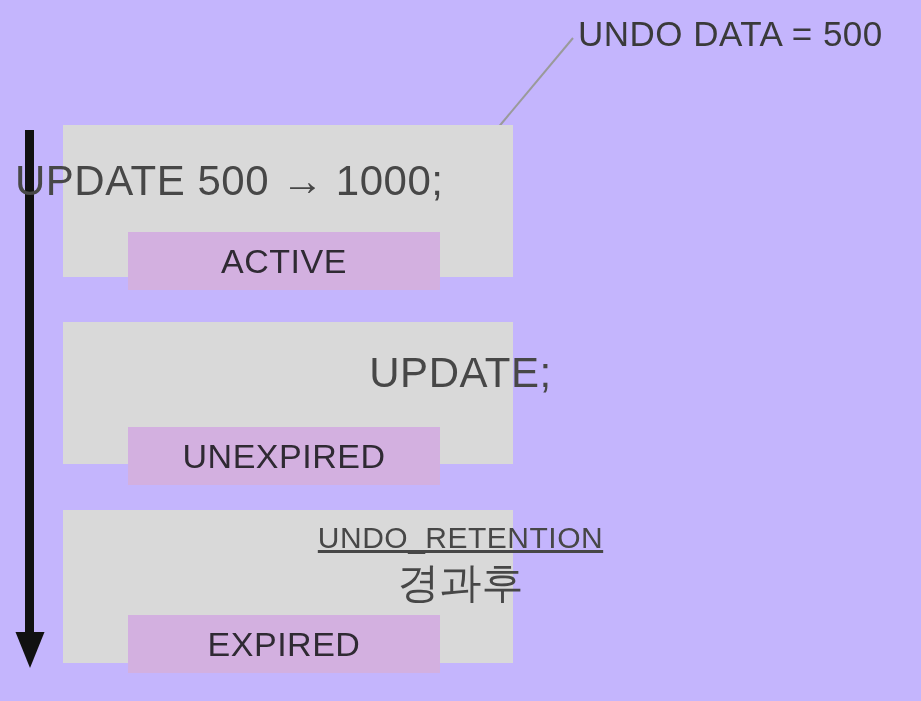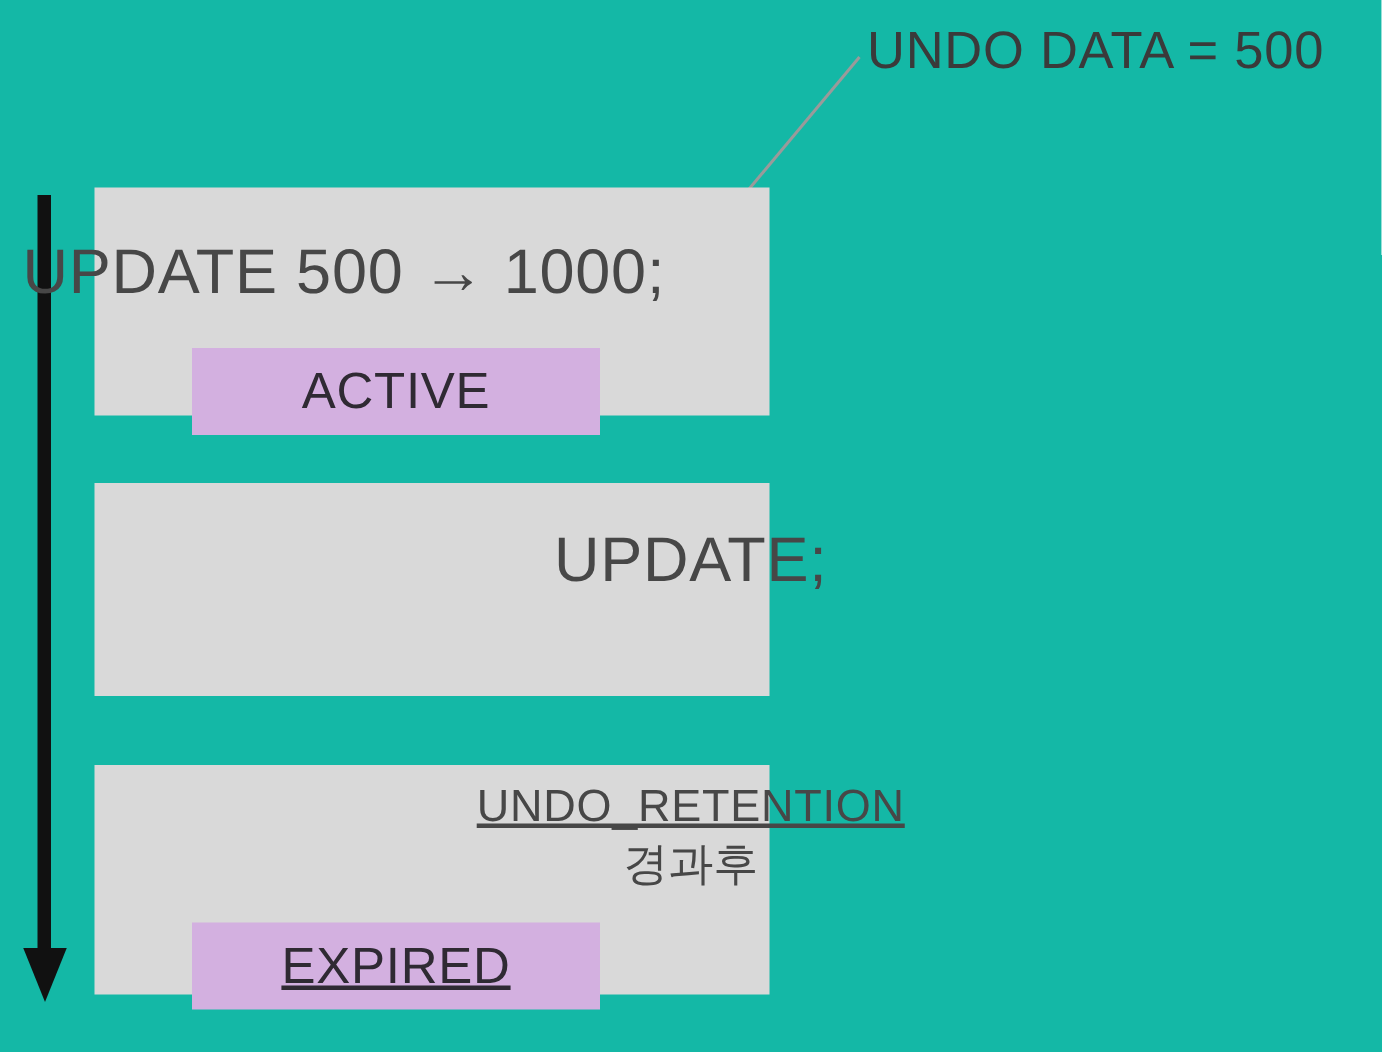--- a/index.html
+++ b/index.html
@@ -8,21 +8,21 @@
     background: #ffffff;
   }
   body {
     font-family: "Liberation Sans", sans-serif;
     -webkit-font-smoothing: antialiased;
   }
   #canvas {
     position: relative;
     width: 921px;
     height: 701px;
-    background: #14b8a6;
+    background: #c4b5fd;
     overflow: hidden;
   }
 
   
   #time-arrow {
     position: absolute;
     left: 6px;
     top: 130px;
     width: 50px;
     height: 540px;
@@ -75,51 +75,51 @@
   .stage-title.left-align {
     text-align: left;
     padding-left: 15px;
     box-sizing: border-box;
   }
   .stage-subtitle {
     position: absolute;
     left: 0;
     width: 100%;
     text-align: center;
-    font-size: 30px;
+    font-size: 42px;
     font-weight: 300;
     color: #474747;
     line-height: 1.0;
     white-space: nowrap;
   }
 
   #title-0 { top: 160px; }
   #title-1 { top: 352px; }
   #title-2 { top: 523px; font-size: 30px; text-decoration: underline; }
   #subtitle-2 { top: 562px; }
 
   
   .state-badge {
     position: absolute;
     left: 128px;
-    width: 272px;
+    width: 312px;
     height: 58px;
     background: #d3b0e0;
     display: flex;
     align-items: center;
     justify-content: center;
     font-size: 34px;
     font-weight: 300;
     letter-spacing: 0.5px;
     color: #2f2a33;
     white-space: nowrap;
   }
   #badge-0 { top: 232px; }
   #badge-1 { top: 427px; }
-  #badge-2 { top: 615px; text-decoration: underline; }
+  #badge-2 { top: 615px; }
 </style>
 </head>
 <body>
 
 <div id="canvas">
 
   <svg id="time-arrow" viewBox="0 0 50 540" xmlns="http://www.w3.org/2000/svg">
     <rect x="19" y="0" width="9" height="505" fill="#111111"></rect>
     <polygon points="9.5,502 38.5,502 24,538" fill="#111111"></polygon>
   </svg>
@@ -129,19 +129,20 @@
   </svg>
 
   <div id="annotation">UNDO DATA = 500</div>
 
   <div class="stage" id="stage-0"></div>
   <div class="stage-title left-align" id="title-0">UPDATE 500 → 1000;</div>
   <div class="state-badge" id="badge-0">ACTIVE</div>
 
   <div class="stage" id="stage-1"></div>
   <div class="stage-title" id="title-1">UPDATE;</div>
+  <div class="state-badge" id="badge-1">UNEXPIRED</div>
 
   <div class="stage" id="stage-2"></div>
   <div class="stage-title" id="title-2">UNDO_RETENTION</div>
   <div class="stage-subtitle" id="subtitle-2">경과후</div>
   <div class="state-badge" id="badge-2">EXPIRED</div>
 
 </div>
 
 </body></html>

